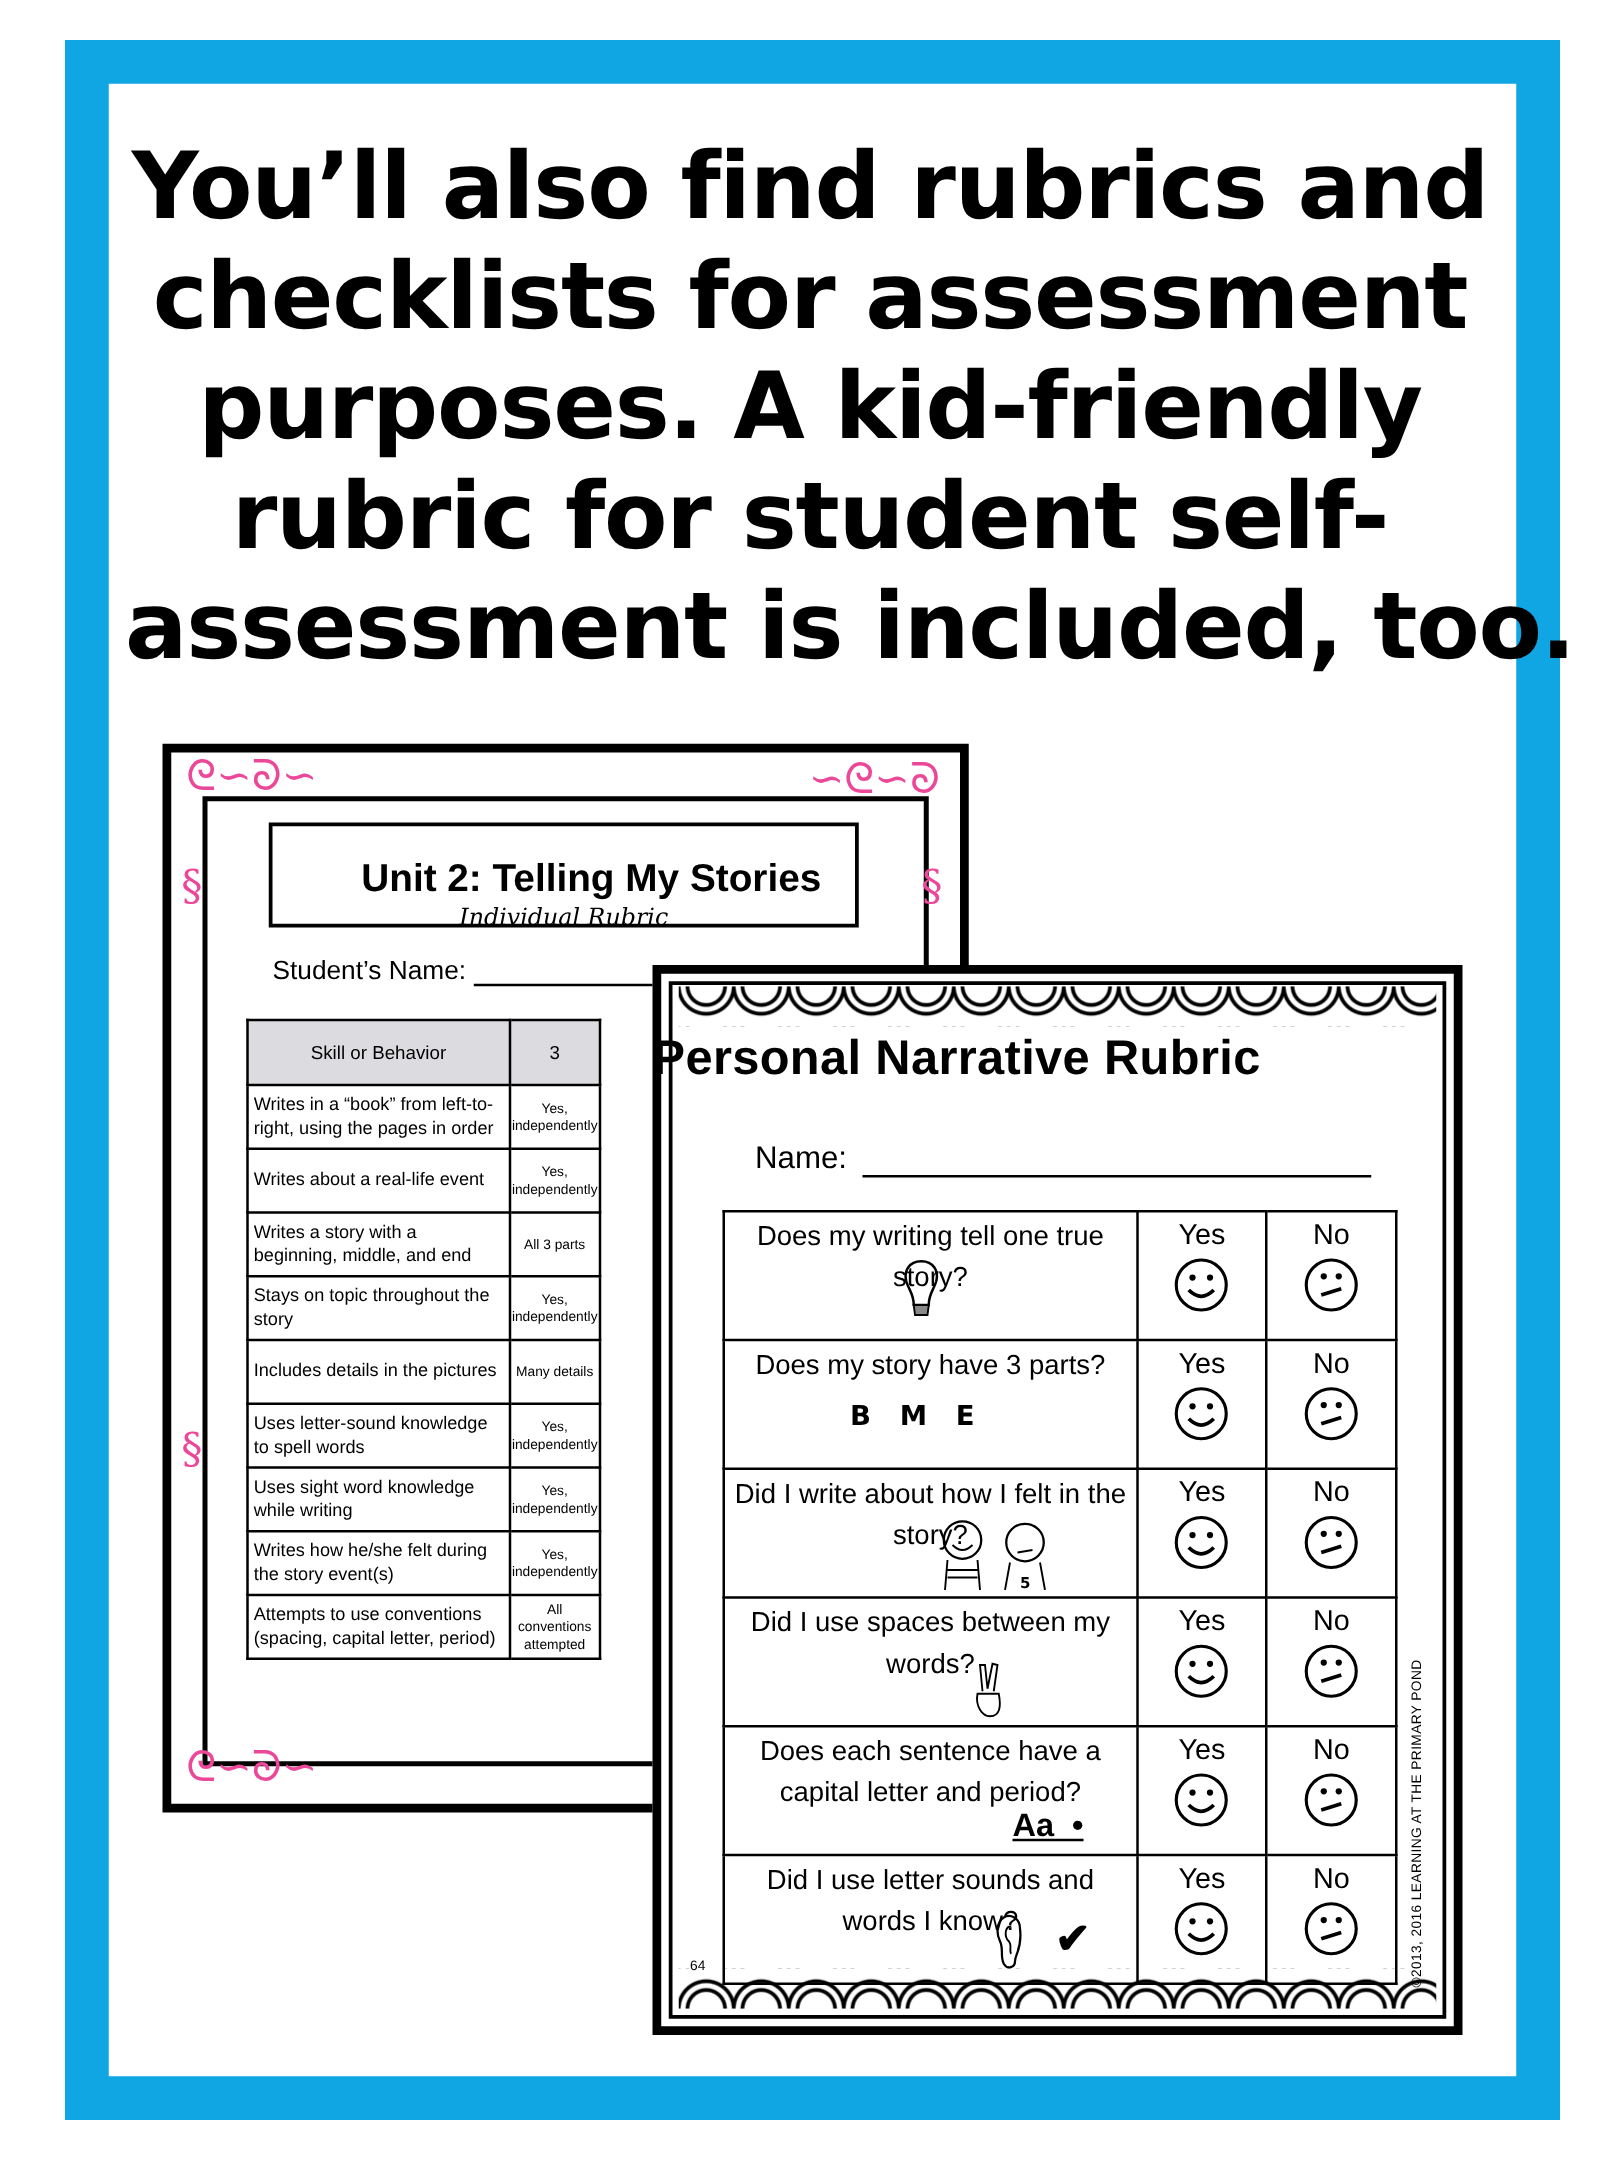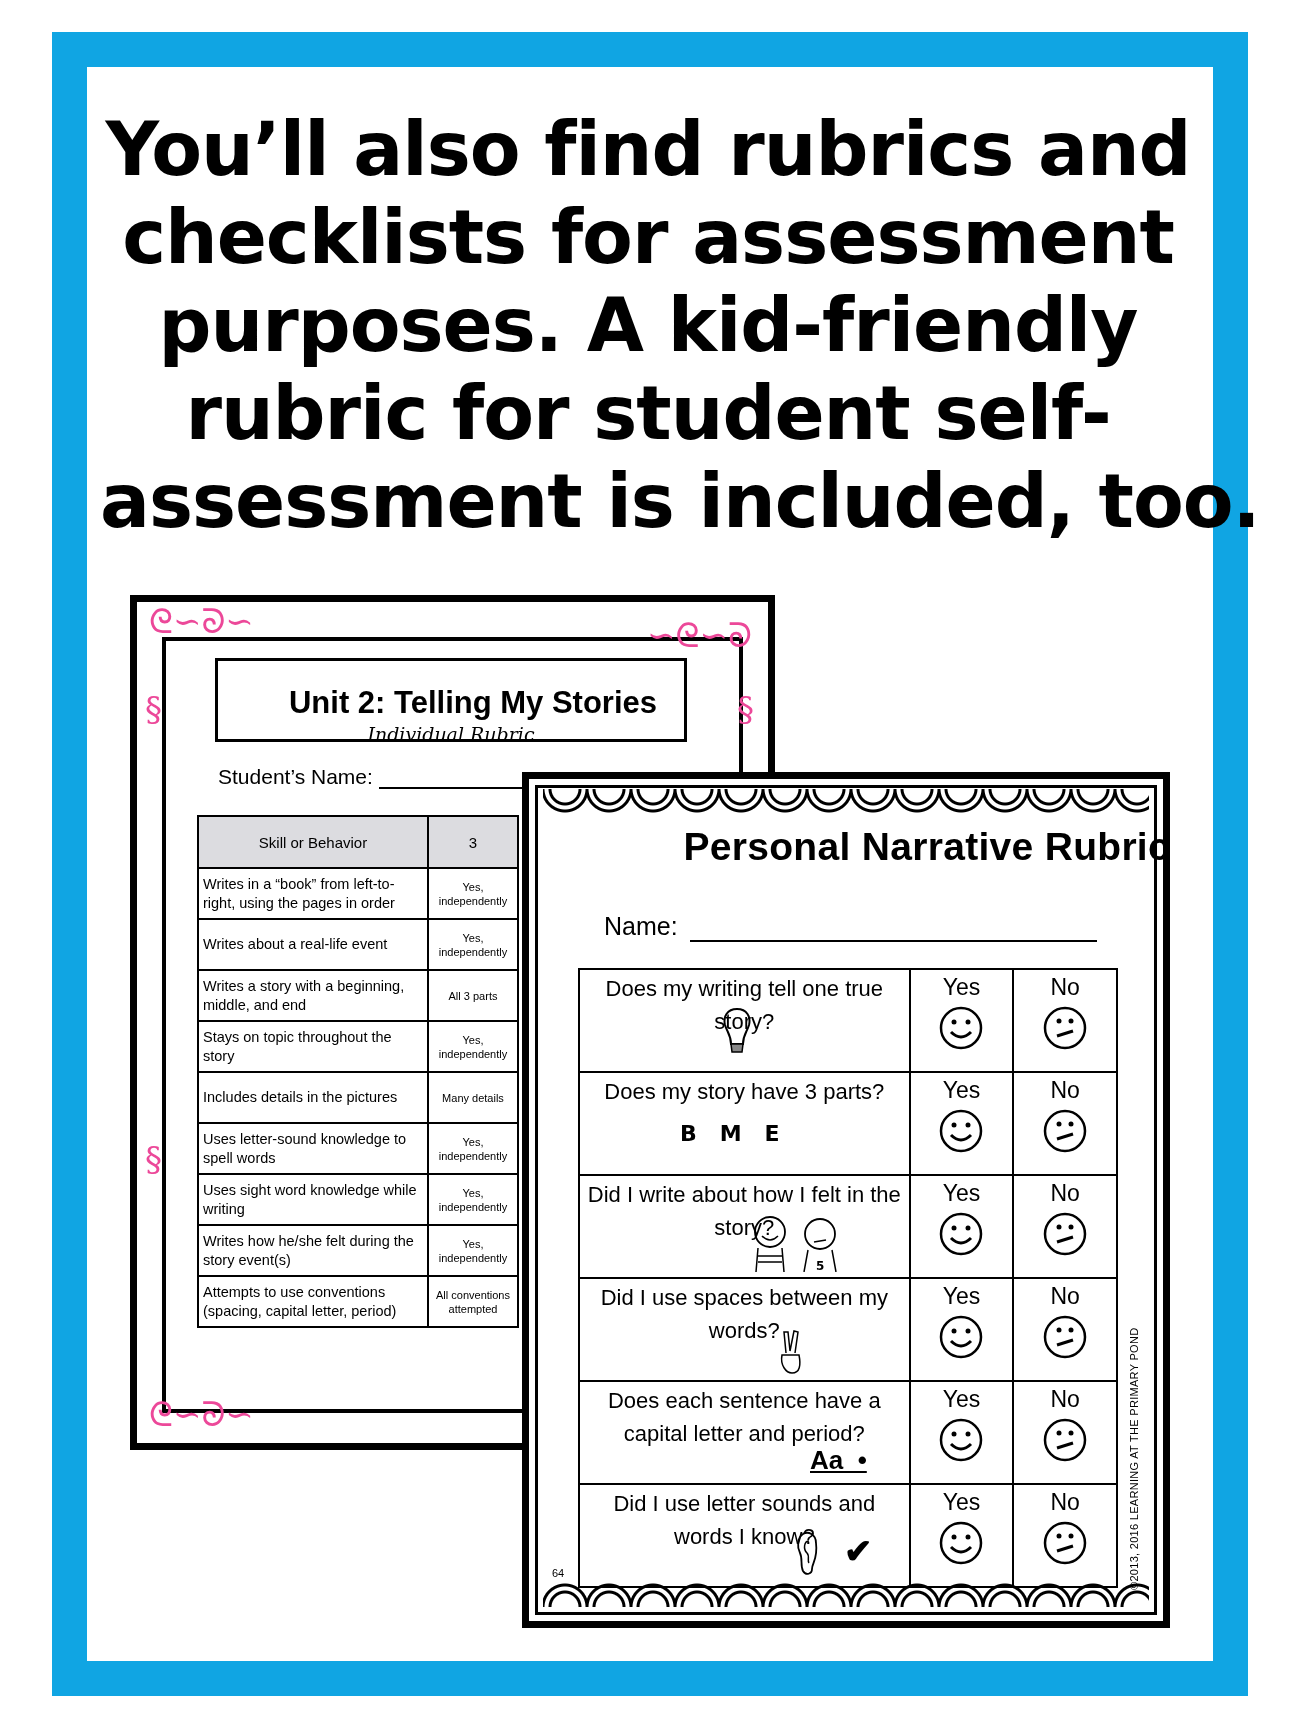--- a/index.html
+++ b/index.html
@@ -16,41 +16,41 @@
   .paper-back { position:absolute; left:130px; top:595px; width:645px; height:855px; box-sizing:border-box;
                 border:7px solid #000; background:#fff; }
   .back-inner { position:absolute; left:25px; top:35px; right:25px; bottom:30px; border:4px solid #000; }
   .swirl { position:absolute; font-family:"DejaVu Serif", serif; font-size:34px; line-height:34px; color:#ec4899; }
   .back-title-box { position:absolute; left:215px; top:658px; width:472px; height:84px; box-sizing:border-box;
                     border:3px solid #000; text-align:center; background:#fff; }
   .back-title { font-family:"Liberation Sans", sans-serif; font-weight:bold; font-size:31px; margin-top:24px;padding-left:44px; }
   .back-subtitle { font-family:"DejaVu Serif", serif; font-style:italic; font-size:19px; margin-top:2px; }
   .student-name { position:absolute; left:218px; top:765px; font-family:"Liberation Sans", sans-serif; font-size:21px; white-space:nowrap; }
   .student-line { display:inline-block; width:170px; border-bottom:2px solid #000; margin-left:6px; vertical-align:bottom; }
-  .back-table { position:absolute; left:197px; top:815px; width:322px; border-collapse:collapse;
+  .back-table { position:absolute; left:197px; top:815px; width:284px; border-collapse:collapse;
                 font-family:"Liberation Sans", sans-serif; }
   .back-table td, .back-table th { border:2.5px solid #000; padding:0 4px; }
   .back-table th { background:#dcdce0; font-weight:normal; height:50px; font-size:15px; }
   .back-table th.skill { width:220px; }
   .back-table td { height:49px; font-size:14.5px; line-height:19px; }
   .back-table td.val { text-align:center; font-size:11px; line-height:14px; overflow:hidden; white-space:normal; padding:0 1px; }
 
   
   .paper-front { position:absolute; left:522px; top:772px; width:648px; height:856px; box-sizing:border-box;
                  border:7px solid #000; background:#fff; }
   .front-inner { position:absolute; left:6px; top:6px; right:6px; bottom:6px; border:3px solid #000; }
   .scallop-top { position:absolute; left:14px; top:10px; right:14px; height:32px;
                  background:
                    radial-gradient(circle at 50% 0%, transparent 13px, #000 14px, #000 16px, transparent 17px, transparent 20px, #000 21px, #000 23px, transparent 24px);
                  background-size:44px 32px; background-repeat:repeat-x; }
   .scallop-bottom { position:absolute; left:14px; bottom:14px; right:14px; height:32px;
                  background:
                    radial-gradient(circle at 50% 100%, transparent 13px, #000 14px, #000 16px, transparent 17px, transparent 20px, #000 21px, #000 23px, transparent 24px);
                  background-size:44px 32px; background-repeat:repeat-x; }
-  .front-title { position:absolute; left:522px; top:825px; width:648px; text-align:right;
+  .front-title { position:absolute; left:522px; top:825px; width:648px; text-align:left;
                  font-family:"Liberation Sans", sans-serif; font-weight:bold; font-size:39px; letter-spacing:0.3px; }
   .front-name { position:absolute; left:604px; top:912px; font-family:"Liberation Sans", sans-serif; font-size:25px; white-space:nowrap; }
   .front-name-line { position:absolute; left:690px; top:940px; width:407px; border-bottom:2px solid #000; }
   .front-table { position:absolute; left:578px; top:968px; width:540px; border-collapse:collapse;
                  font-family:"Liberation Sans", sans-serif; }
   .front-table td { border:2.5px solid #000; height:96px; vertical-align:top; position:relative;text-align:center; }
   .front-table td.q { width:318px; font-size:22px; line-height:33px; padding:2px 6px; }
   .front-table td.yn { width:100px; text-align:center; font-size:23px; padding-top:4px; }
   .face { display:block; margin:4px auto 0; width:46px; height:46px; }
   .q-icon { position:absolute; font-weight:bold; }
@@ -67,21 +67,21 @@
   <div>You’ll also find rubrics and</div>
   <div>checklists for assessment</div>
   <div>purposes. A kid-friendly</div>
   <div>rubric for student self-</div>
   <div>assessment is included, too.</div>
 </div>
 
 <div class="paper-back">
   <div class="back-inner"></div>
   <span class="swirl" style="left:12px;top:2px;">ᘓ∽ᘐ∽</span>
-  <span class="swirl" style="left:510px;top:16px;">∽ᘓ∽ᘐ</span>
+  <span class="swirl" style="left:510px;top:4px;">∽ᘓ∽ᘐ</span>
   <span class="swirl" style="left:8px;top:90px;">§</span>
   <span class="swirl" style="left:8px;top:540px;">§</span>
   <span class="swirl" style="left:12px;top:795px;">ᘓ∽ᘐ∽</span>
   <span class="swirl" style="left:600px;top:90px;">§</span>
 </div>
 <div class="back-title-box">
   <div class="back-title">Unit 2: Telling My Stories</div>
   <div class="back-subtitle">Individual Rubric</div>
 </div>
 <div class="student-name">

